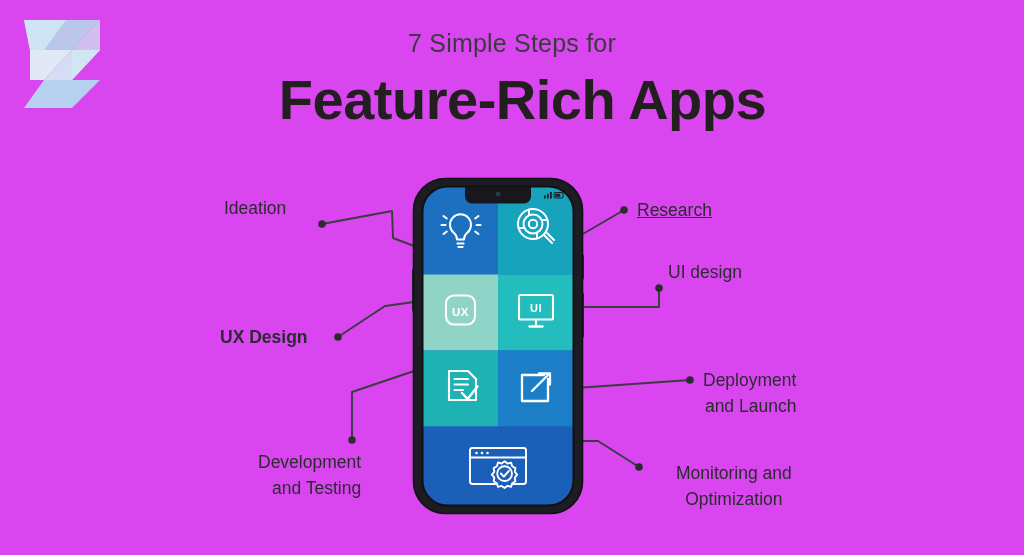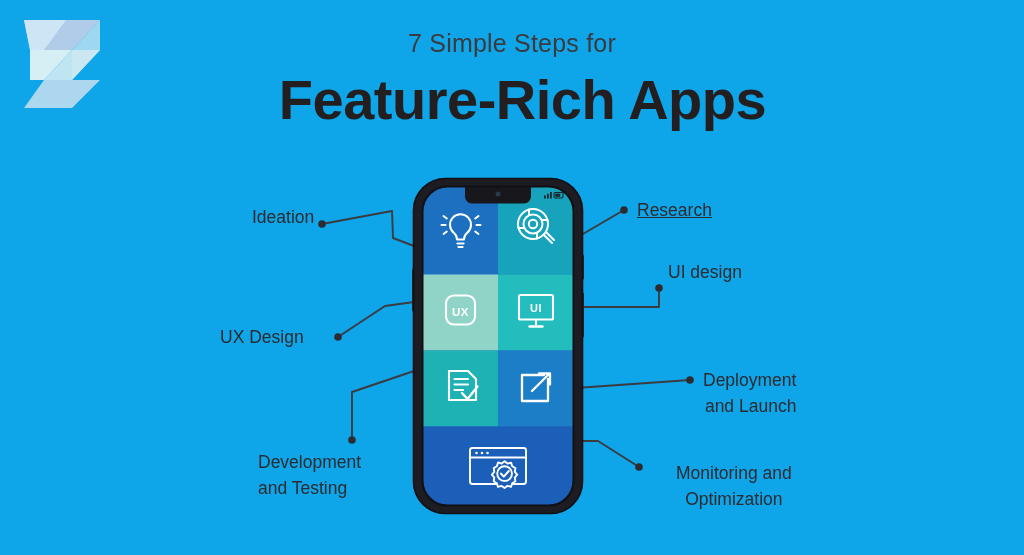--- a/index.html
+++ b/index.html
@@ -9,21 +9,21 @@
   }
   body {
     font-family: "Liberation Sans", sans-serif;
     -webkit-font-smoothing: antialiased;
   }
   #stage {
     position: relative;
     width: 1024px;
     height: 555px;
     overflow: hidden;
-    background: #0ea5e9;
+    background: #d946ef;
   }
 
   
   #logo {
     position: absolute;
     left: 14px;
     top: 14px;
     width: 96px;
     height: 100px;
   }
@@ -69,23 +69,23 @@
     line-height: 25px;
     color: #2b2b30;
     font-weight: 400;
     white-space: nowrap;
   }
   .callout.right-side { text-align: left; }
   .callout.left-side  { text-align: right; }
   .callout.two-line   { line-height: 26px; }
   .callout .ln { display: block; }
 
-  #c-ideation    { left: 224px; top: 205px; margin-left: 28px; }
-  #c-uxdesign    { left: 220px; top: 325px; }
-  #c-development { left: 258px; top: 449px; text-align: left; }
+  #c-ideation    { left: 224px; top: 196px; }
+  #c-uxdesign    { left: 220px; top: 325px; font-weight: bold; }
+  #c-development { left: 258px; top: 449px; text-align: right; }
   #c-research    { left: 637px; top: 198px; text-decoration: underline; }
   #c-uidesign    { left: 668px; top: 260px; }
   #c-deployment  { left: 703px; top: 367px; text-align: right; }
   #c-monitoring  { left: 664px; top: 460px; text-align: center; margin-left: 12px; }
 
   
   #connectors {
     position: absolute;
     left: 0; top: 0;
     width: 1024px;

